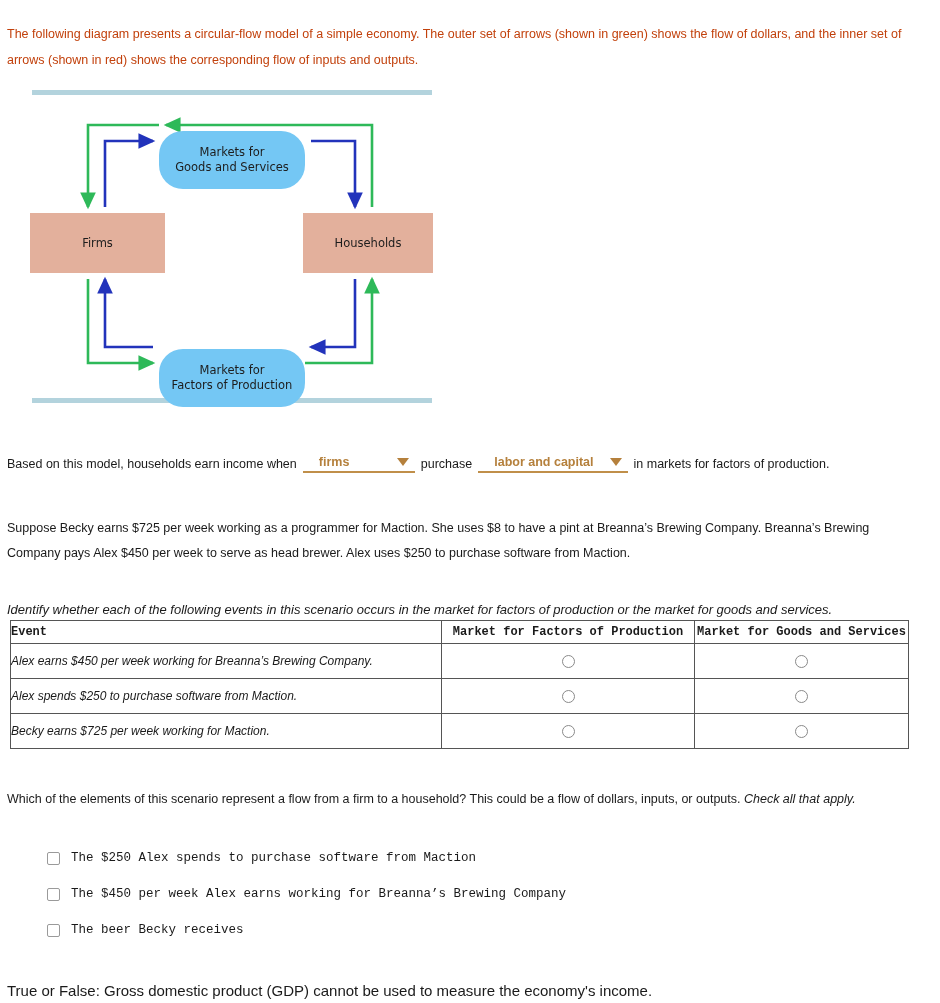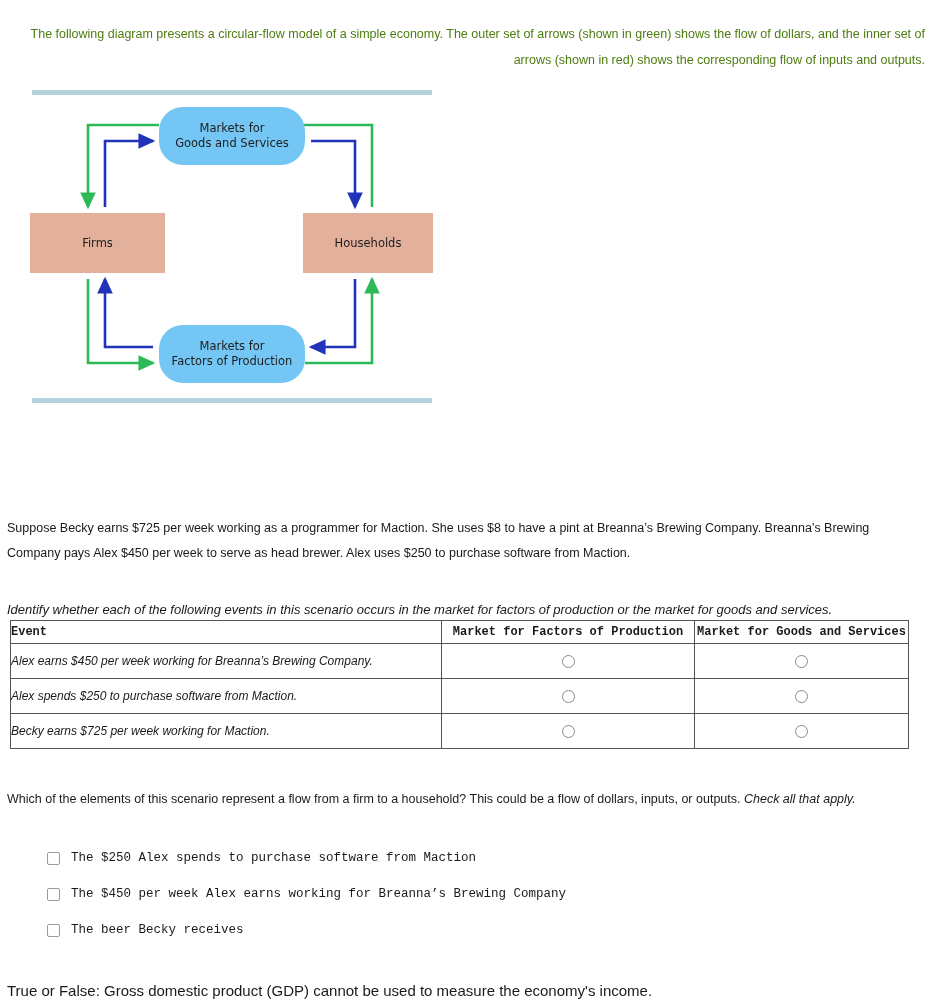--- a/index.html
+++ b/index.html
@@ -20,22 +20,21 @@
   .page { position: relative; width: 940px; height: 1003px; }
 
   
   .intro {
     position: absolute;
     left: 7px;
     top: 8px;
     width: 918px;
     line-height: 26px;
     font-size: 12.5px;
-    color: #4d7c0f;
-    text-align: right;
+    color: #c2410c;
   }
 
   
   .diagram {
     position: absolute;
     left: 25px;
     top: 85px;
     width: 412px;
     height: 325px;
   }
@@ -56,20 +55,21 @@
     justify-content: center;
     text-align: center;
     font-size: 11.5px;
     line-height: 15px;
     color: #1d1d1d;
     font-family: "DejaVu Sans", sans-serif;
   }
   .node.market {
     background: #74c7f4;
     border-radius: 24px;
+    margin-top: 24px;
   }
   .node.actor {
     background: #e3b09c;
   }
 
   #node-goods   { left: 134px; top: 22px;  width: 146px; height: 58px; }
   #node-factors { left: 134px; top: 240px; width: 146px; height: 58px; }
   #node-firms   { left: 5px;   top: 128px; width: 135px; height: 60px; }
   #node-house   { left: 278px; top: 128px; width: 130px; height: 60px; }
 
@@ -266,20 +266,33 @@
 
     <div class="node actor" id="node-firms">
       <span>Firms</span>
     </div>
 
     <div class="node actor" id="node-house">
       <span>Households</span>
     </div>
   </div>
 
+  <div class="sentence-row">
+    <span>Based on this model, households earn income when</span>
+    <span class="dropdown">
+      <span class="val">firms</span>
+      <span class="caret"></span>
+    </span>
+    <span>purchase</span>
+    <span class="dropdown">
+      <span class="val">labor and capital</span>
+      <span class="caret"></span>
+    </span>
+    <span>in markets for factors of production.</span>
+  </div>
 
   <p class="scenario">Suppose Becky earns $725 per week working as a programmer for Maction. She uses $8 to have a pint at Breanna’s Brewing Company. Breanna’s Brewing Company pays Alex $450 per week to serve as head brewer. Alex uses $250 to purchase software from Maction.</p>
   <p class="prompt-italic">Identify whether each of the following events in this scenario occurs in the market for factors of production or the market for goods and services.</p>
 
   <table class="events">
     <thead>
       <tr>
         <th class="col-event">Event</th>
         <th class="col-mid">Market for Factors of Production</th>
         <th class="col-right">Market for Goods and Services</th>

